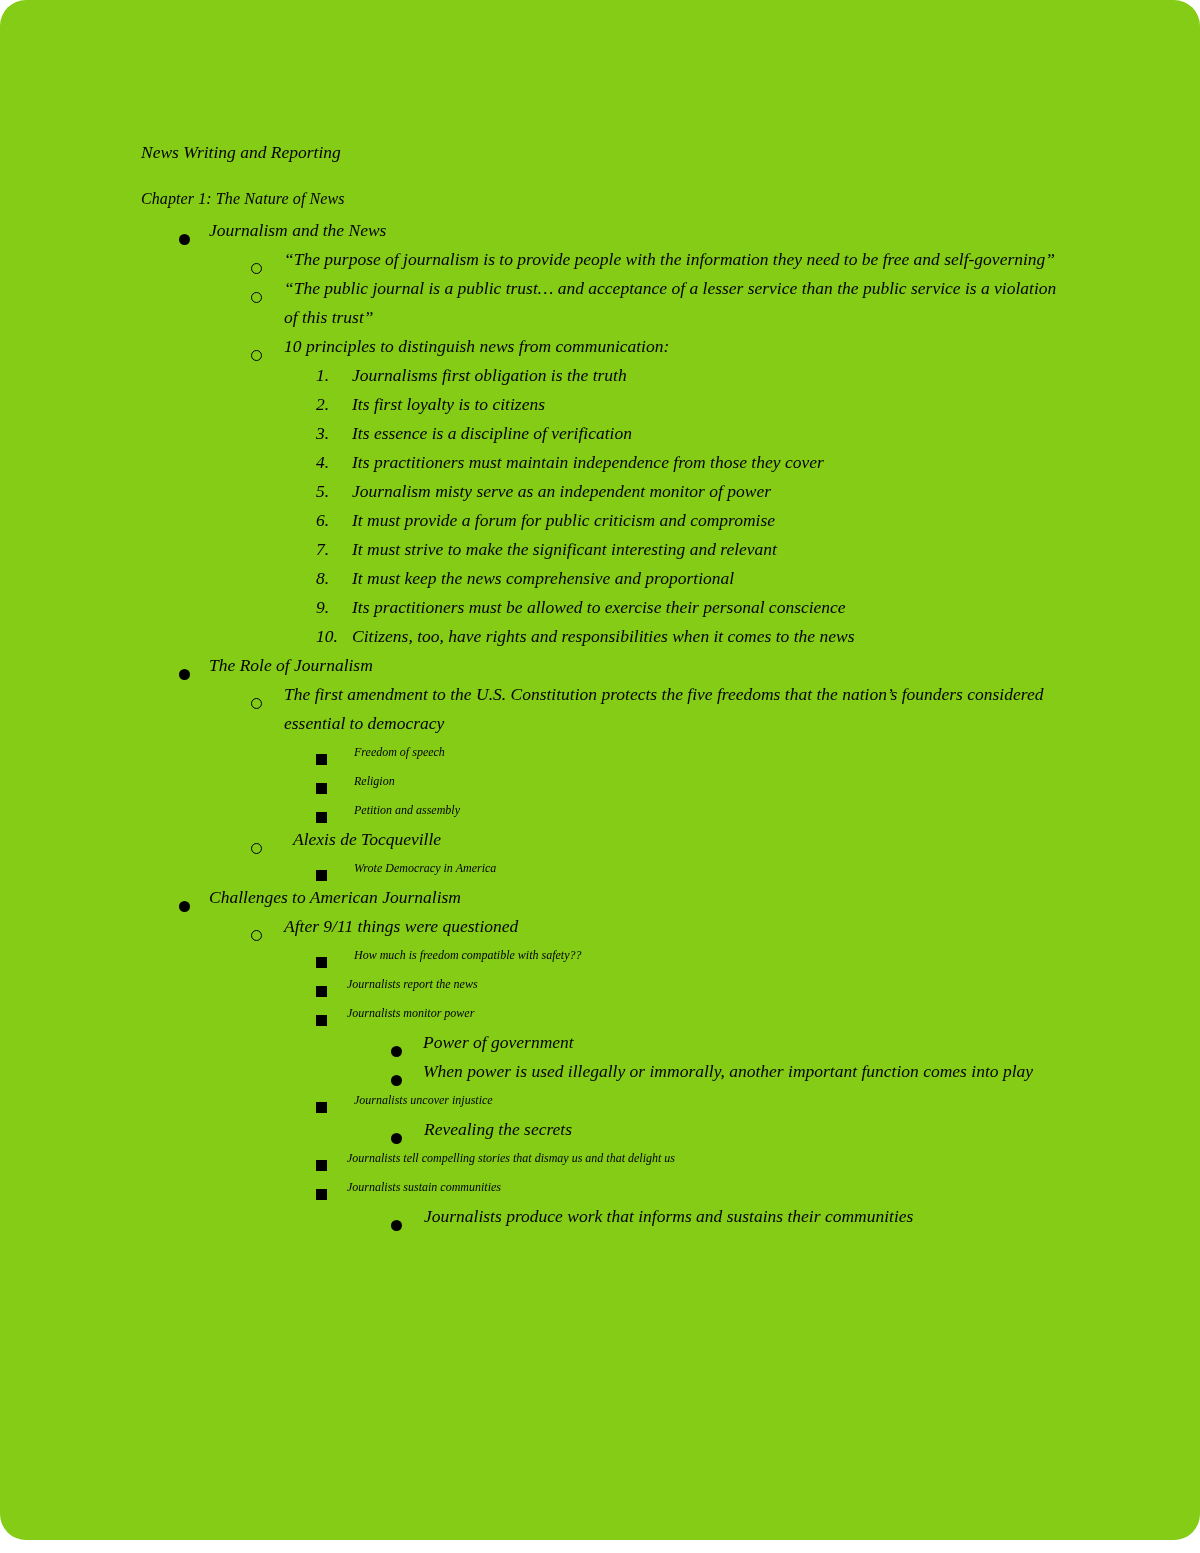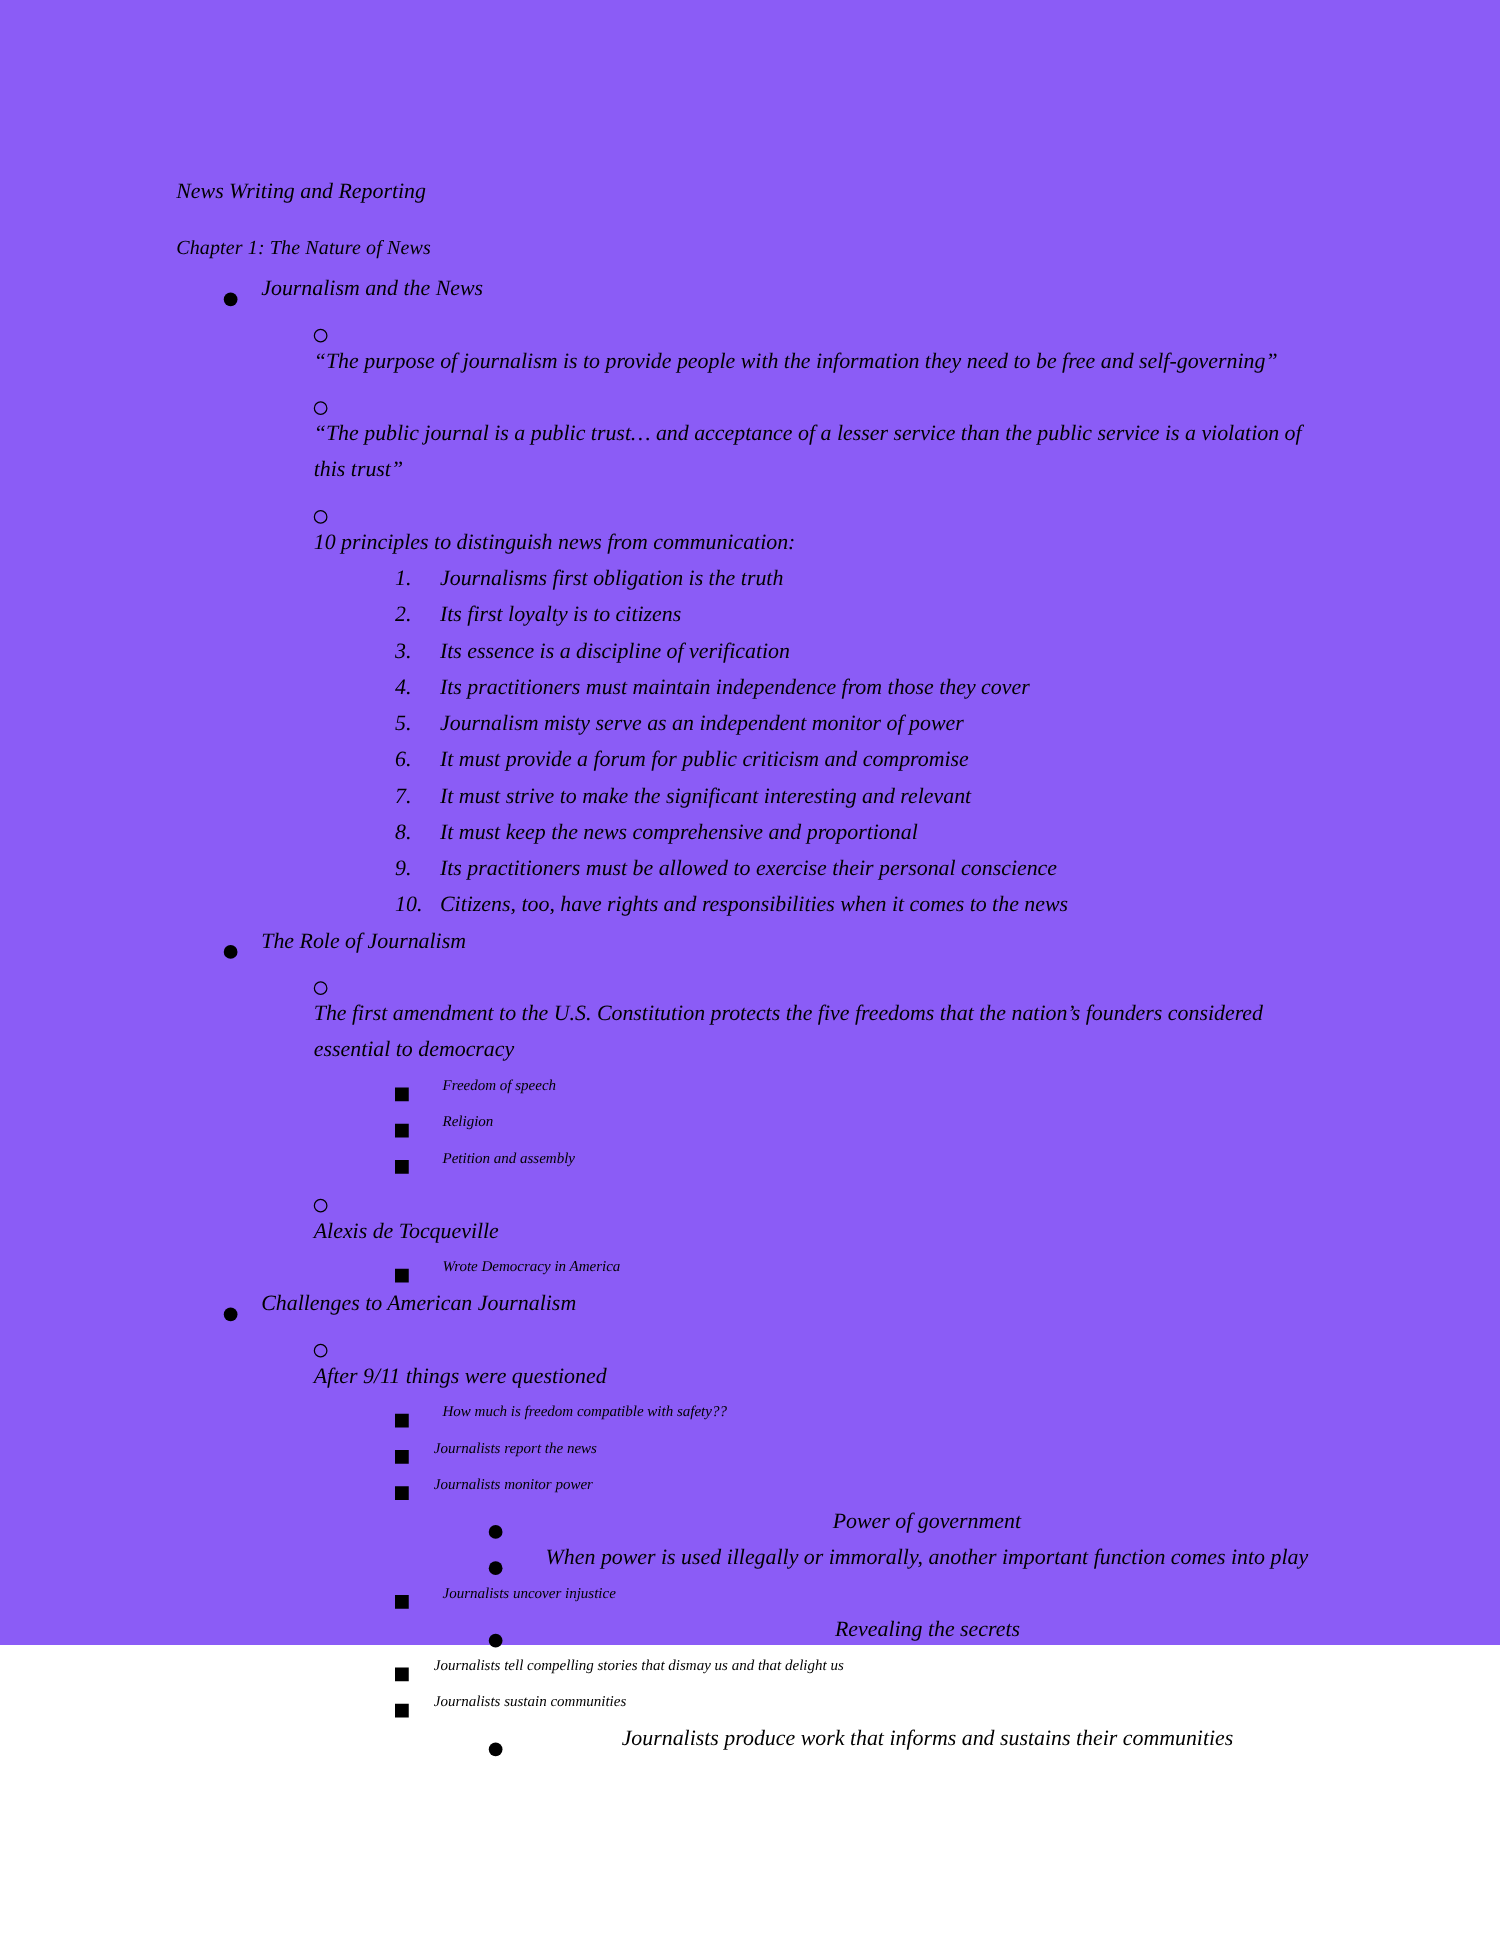--- a/index.html
+++ b/index.html
@@ -10,24 +10,25 @@
   body {
     width: 1200px;
     height: 1553px;
     font-family: "Liberation Serif", "DejaVu Serif", serif;
     color: #000000;
     overflow: hidden;
   }
   .page {
     position: relative;
     width: 1200px;
-    height: 1316px;
-    background: #8b5cf6;
+    height: 1540px;
+    background: #84cc16;
     box-sizing: border-box;
     padding: 138px 140px 0 141px;
+    border-radius: 26px;
   }
   .doc {
     font-style: italic;
     font-size: 17.5px;
     line-height: 29px;
   }
   .course-title {
     font-style: italic;
     font-size: 17.5px;
     line-height: 29px;
@@ -63,21 +64,21 @@
   
   .lvl1 { margin-left: 38px; font-size: 17.5px; }
   .lvl1 .bullet { width: 30px; }
   .disc1 {
     width: 11px; height: 11px;
     background: #000; border-radius: 50%;
     display: inline-block; position: relative; top: 9px;
   }
 
   
-  .lvl2 { margin-left: 110px; font-size: 17.5px; flex-direction: column; }
+  .lvl2 { margin-left: 110px; font-size: 17.5px; }
   .lvl2 .bullet { width: 33px; }
   .lvl2 .txt { max-width: 800px; }
   .circ2 {
     width: 11px; height: 11px;
     border: 1.6px solid #000; border-radius: 50%;
     box-sizing: border-box;
     display: inline-block; position: relative; top: 9px;
   }
   .lvl2.extra-gap .bullet { width: 42px; }
 
@@ -90,21 +91,21 @@
   .lvl3 .bullet { width: 31px; }
   .lvl3 .txt { max-width: 745px; }
   .sq3 {
     width: 11px; height: 11px;
     background: #000;
     display: inline-block; position: relative; top: 9px;
   }
   .lvl3.indent-gap .bullet { width: 38px; }
 
   
-  .lvl4 { margin-left: 250px; font-size: 17.5px; text-align: center; }
+  .lvl4 { margin-left: 250px; font-size: 17.5px; }
   .lvl4 .bullet { width: 32px; }
   .lvl4 .txt { max-width: 670px; }
   .disc4 {
     width: 11px; height: 11px;
     background: #000; border-radius: 50%;
     display: inline-block; position: relative; top: 9px;
   }
   .lvl4.wide .bullet { width: 33px; }
 </style>
 </head>

